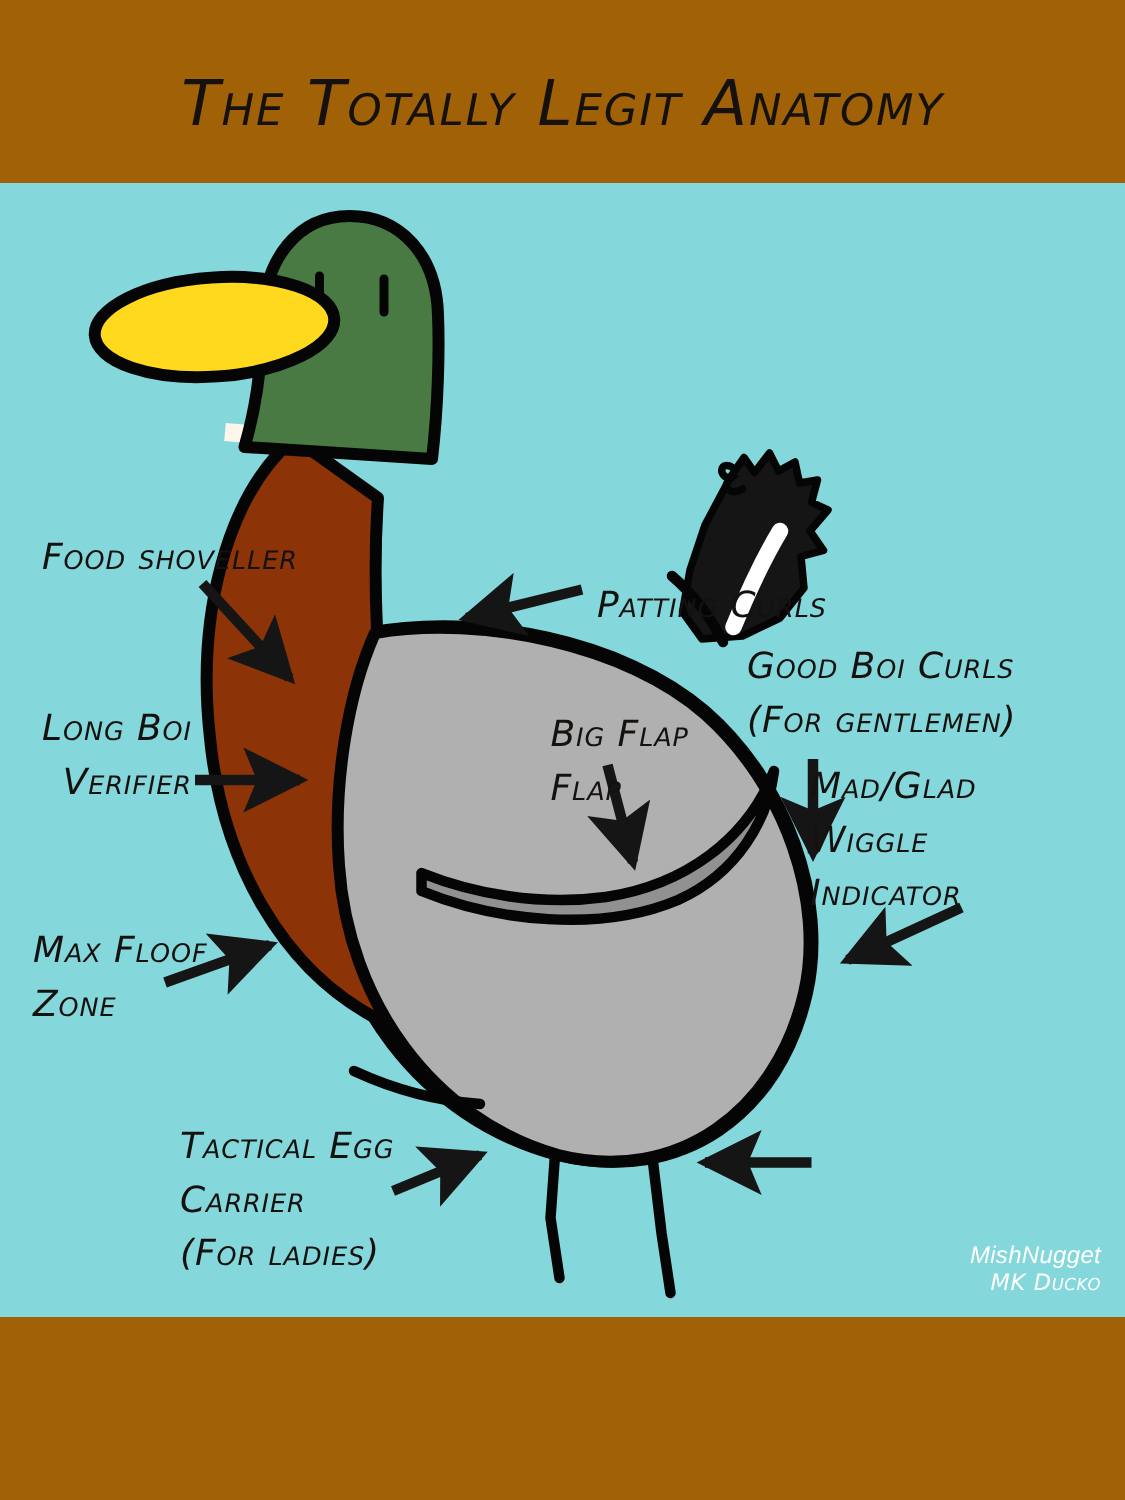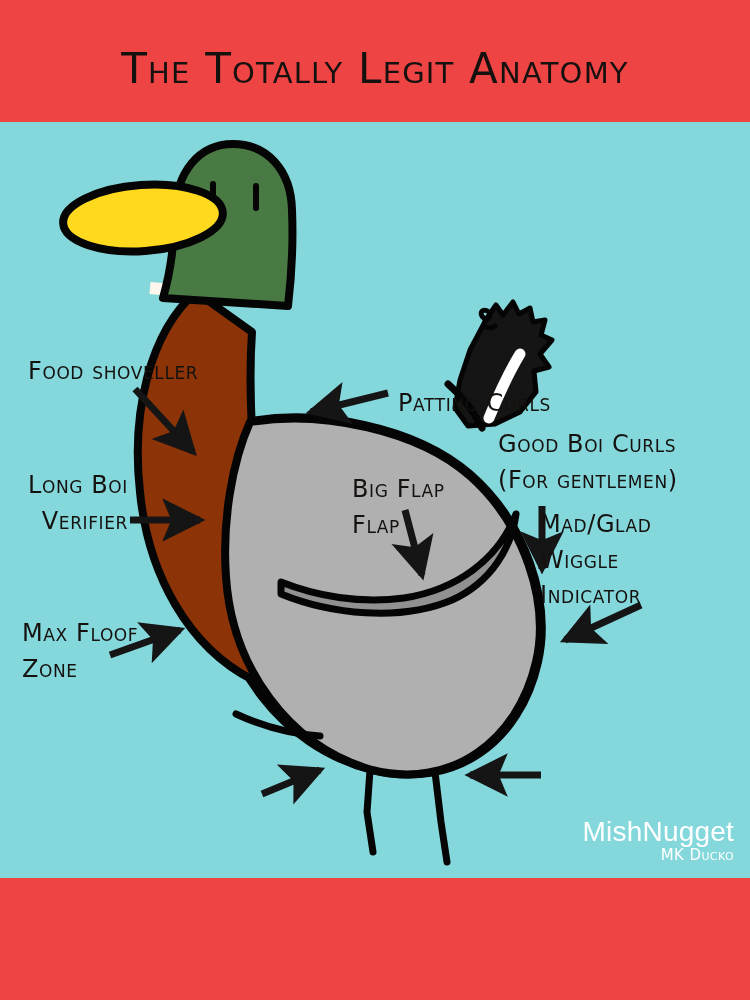--- a/index.html
+++ b/index.html
@@ -12,21 +12,22 @@
     width: 750px;
     height: 1000px;
     overflow: hidden;
     font-family: "DejaVu Sans", sans-serif;
   }
 
   #poster {
     position: relative;
     width: 750px;
     height: 1000px;
-    background: #ef4444;
+    background: #a16207;
+    font-style: italic;
   }
 
   
   #canvas {
     position: absolute;
     left: 0;
     top: 122px;
     width: 750px;
     height: 756px;
     background: #84d8dc;
@@ -79,21 +80,21 @@
   #signature {
     position: absolute;
     right: 16px;
     bottom: 14px;
     text-align: right;
     color: #ffffff;
     line-height: 1.12;
   }
   .sig-main {
     font-family: "Liberation Sans", sans-serif;
-    font-size: 28px;
+    font-size: 16px;
     letter-spacing: 0.2px;
   }
   .sig-sub {
     font-family: "DejaVu Sans", sans-serif;
     font-size: 15px;
     font-variant: small-caps;
     letter-spacing: 0.4px;
   }
 
   
@@ -194,24 +195,27 @@
     </svg>
 
     <div class="label" style="left:28px;  top:232px;">Food shoveller</div>
 
     <div class="label" style="left:28px;  top:346px;text-align:right;">Long Boi
 Verifier</div>
 
     <div class="label" style="left:22px;  top:494px;">Max Floof
 Zone</div>
 
+    <div class="label" style="left:120px; top:625px;">Tactical Egg
+Carrier
+(For ladies)</div>
 
     <div class="label" style="left:398px; top:264px;">Patting Curls</div>
 
-    <div class="label" style="left:352px; top:350px;">Big Flap
+    <div class="label" style="left:367px; top:350px;">Big Flap
 Flap</div>
 
     <div class="label" style="left:498px; top:305px;">Good Boi Curls
 (For gentlemen)</div>
 
     <div class="label right" style="left:540px; top:385px; width:178px;">Mad/Glad
 Wiggle
 Indicator</div>
 
 

